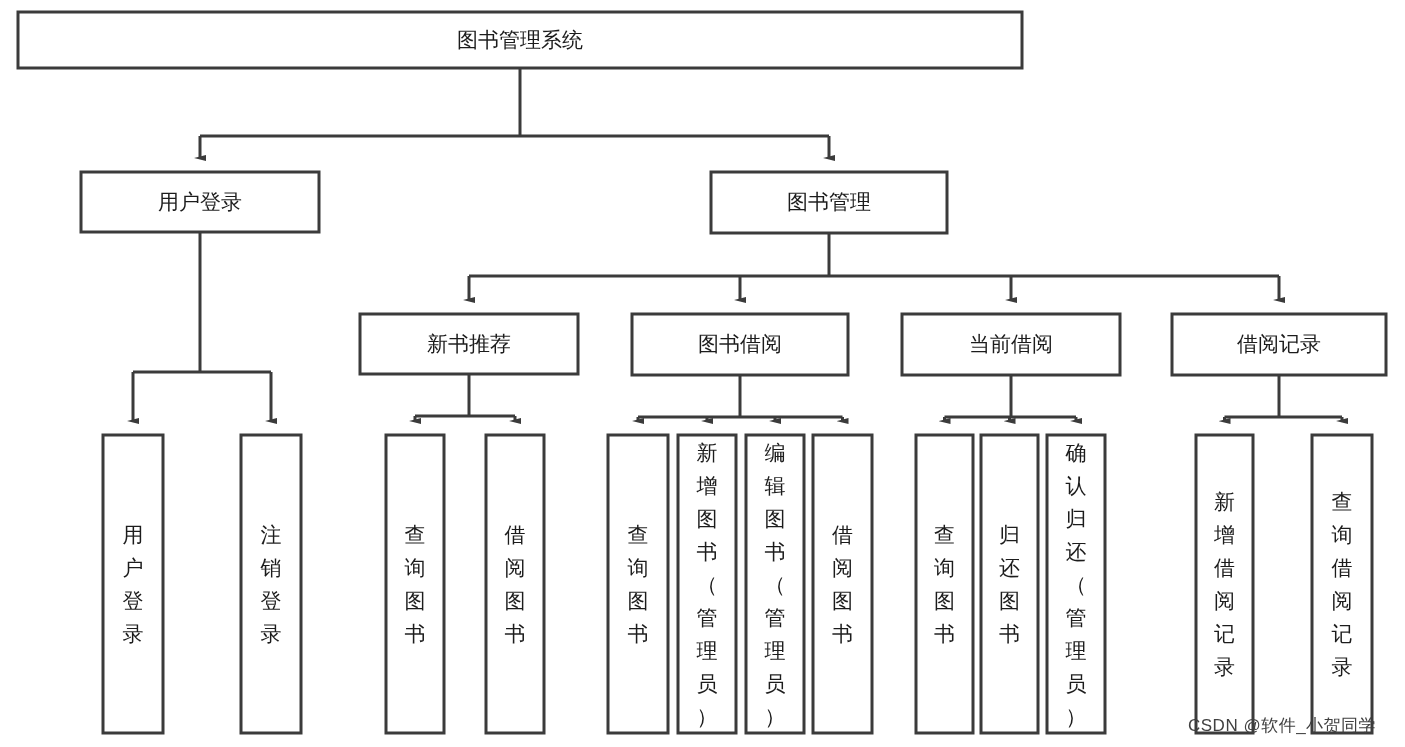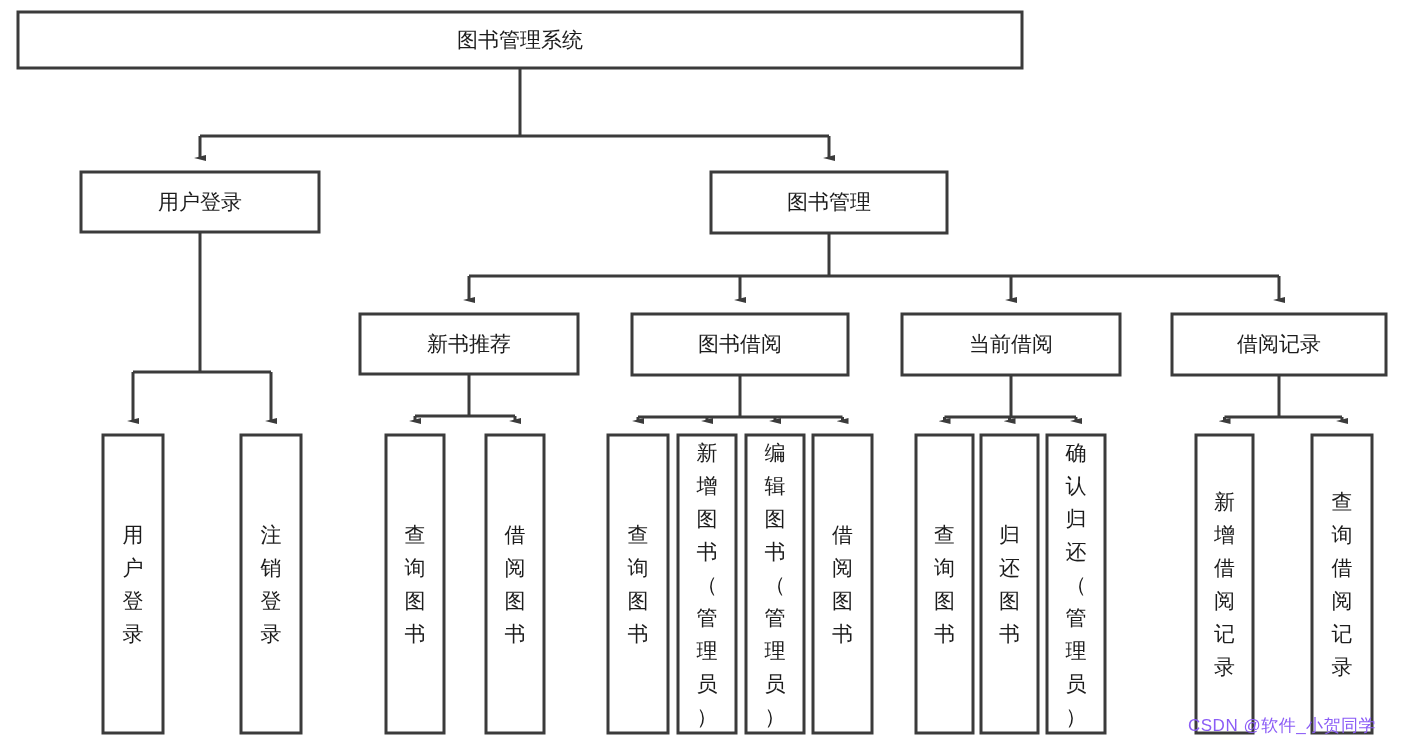--- a/index.html
+++ b/index.html
@@ -24,21 +24,21 @@
     fill:#1c1c1c;
     font-family:"Liberation Sans","DejaVu Sans",sans-serif;
     font-size:21px;
     text-anchor:middle;
   }
   .watermark{
     position:absolute;
     left:1188px;top:714px;
     font-family:"Liberation Sans","DejaVu Sans",sans-serif;
     font-size:17px;
-    color:#8b5cf6;
+    color:#404040;
     white-space:nowrap;
     letter-spacing:0.5px;
     pointer-events:none;
   }
 </style>
 </head>
 <body>
 
 <div id="diagram-root">
 

